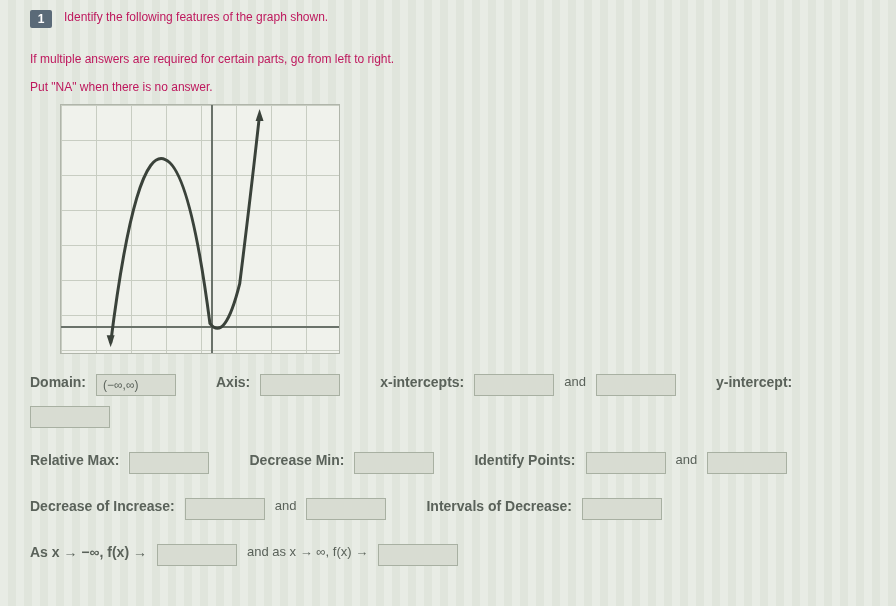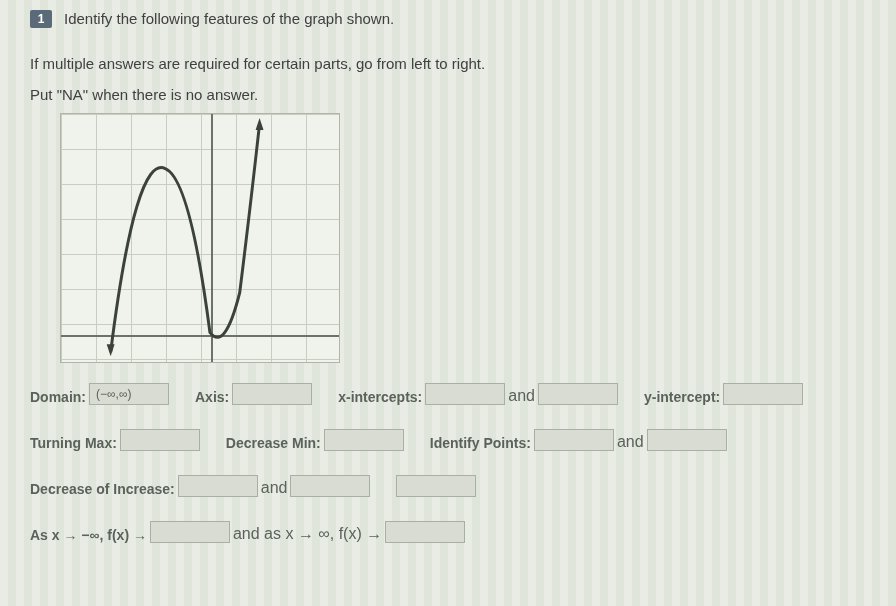--- a/index.html
+++ b/index.html
@@ -25,22 +25,22 @@
       width: 22px;
       height: 18px;
       display: flex;
       align-items: center;
       justify-content: center;
       font-size: 12px;
       font-weight: bold;
       border-radius: 2px;
     }
     .instruction {
-      color: #404040;
-      font-size: 15px;
+      color: #be185d;
+      font-size: 12px;
       margin-bottom: 14px;
     }
     .graph-container {
       width: 280px;
       height: 250px;
       margin: 5px 0 20px 30px;
       border: 1px solid #b0b5aa;
       background: #f0f2ec;
       position: relative;
     }
@@ -74,41 +74,41 @@
       inset: 0;
     }
     .form-rows {
       margin-top: 20px;
       display: flex;
       flex-direction: column;
       gap: 24px;
     }
     .form-row {
       display: flex;
-      align-items: flex-end;
-      gap: 3px;
+      align-items: flex-start;
+      gap: 10px;
       flex-wrap: wrap;
       font-size: 14px;
       color: #5a625a;
       font-weight: 600;
     }
     .form-row .label {
       font-weight: 600;
     }
     input[type="text"] {
       background: #d8dcd2;
       border: 1px solid #a8b0a2;
       height: 22px;
       padding: 2px 6px;
       font-size: 12px;
       color: #5a625a;
       font-family: inherit;
     }
     input.w-medium { width: 80px; }
-    .conn { font-weight: normal; font-size: 16px; }
+    .conn { font-weight: normal; font-size: 13px; }
     .math { font-weight: normal; }
   </style>
 </head>
 <body>
 
 <div class="question-header">
   <div class="question-number">1</div>
   <div class="instruction">Identify the following features of the graph shown.</div>
 </div>
 
@@ -146,38 +146,39 @@
     <span class="label">x-intercepts:</span>
     <input type="text" class="w-medium" style="">
     <span class="conn">and</span>
     <input type="text" class="w-medium" style="">
     <span style="width:20px"></span>
     <span class="label">y-intercept:</span>
     <input type="text" class="w-medium" style="">
   </div>
 
   <div class="form-row">
-    <span class="label">Turning Max:</span>
+    <span class="label">Relative Max:</span>
     <input type="text" class="w-medium" style="">
     <span style="width:20px"></span>
     <span class="label">Decrease Min:</span>
     <input type="text" class="w-medium" style="">
     <span style="width:20px"></span>
     <span class="label">Identify Points:</span>
     <input type="text" class="w-medium" style="">
     <span class="conn">and</span>
     <input type="text" class="w-medium" style="">
   </div>
 
   <div class="form-row">
     <span class="label">Decrease of Increase:</span>
     <input type="text" class="w-medium" style="">
     <span class="conn">and</span>
     <input type="text" class="w-medium" style="">
     <span style="width:20px"></span>
+    <span class="label">Intervals of Decrease:</span>
     <input type="text" class="w-medium" style="">
   </div>
 
 
   <div class="form-row">
     <span class="label math">As x → −∞, f(x) →</span>
     <input type="text" class="w-medium" style="">
     <span class="conn math">and as x → ∞, f(x) →</span>
     <input type="text" class="w-medium" style="">
   </div>

